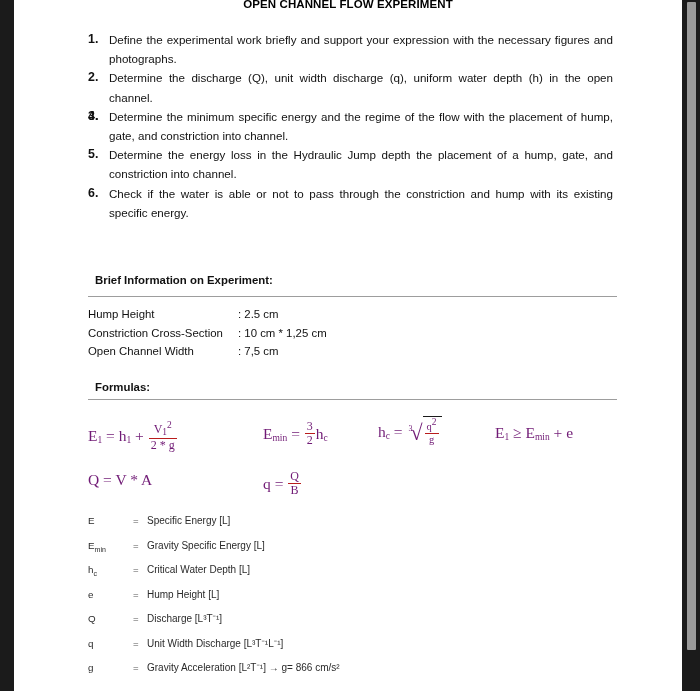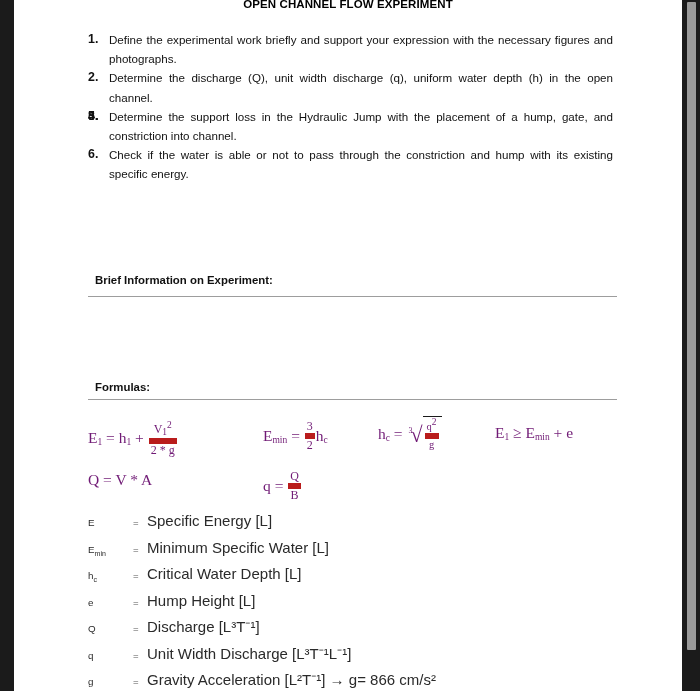--- a/index.html
+++ b/index.html
@@ -139,21 +139,21 @@
   .frac {
     display: inline-block;
     vertical-align: middle;
     text-align: center;
     font-size: 10.5px;
     line-height: 1.12;
     margin: 0 1px;
     position: relative;
     top: -1px;
   }
-  .frac .top { display: block; padding: 0 2px; border-bottom: 6px solid #b91c1c; }
+  .frac .top { display: block; padding: 0 2px; border-bottom: 1px solid #b91c1c; }
   .frac .bot { display: block; padding: 0 2px; }
   .frac.big { font-size: 12px; }
   .rad {
     display: inline-block;
     vertical-align: middle;
     position: relative;
     white-space: nowrap;
   }
   .rad .idx {
     font-size: 8px;
@@ -181,21 +181,21 @@
     left: 74px;
     top: 511px;
     font-size: 9.6px;
     line-height: 20.6px;
     color: #2a2a2a;
     border-collapse: collapse;
   }
   .defs td { padding: 0; vertical-align: baseline; white-space: nowrap; }
   .defs td.sym { width: 45px; font-size: 9.8px; }
   .defs td.eq  { width: 14px; color: #555; }
-  .defs td.txt { font-size: 15px; }
+  .defs td.txt { font-size: 10px; }
   .defs sub { font-size: 7px; }
 </style>
 </head>
 <body>
 
 <div class="viewer">
 
   <div class="page">
     <div class="page-inner">
 
@@ -208,34 +208,51 @@
         </li>
         <li>
           <span class="num">2.</span>
           <span>Determine the discharge (Q), unit width discharge (q), uniform water depth (h) in the open channel.</span>
         </li>
         <li>
           <span class="num">3.</span>
         </li>
         <li>
           <span class="num">4.</span>
+          <span>Determine the minimum specific energy and the regime of the flow with the placement of hump, gate, and constriction into channel.</span>
         </li>
         <li>
           <span class="num">5.</span>
-          <span>Determine the support loss in the Hydraulic Jump with the placement of a hump, gate, and constriction into channel.</span>
+          <span>Determine the energy loss in the Hydraulic Jump depth the placement of a hump, gate, and constriction into channel.</span>
         </li>
         <li>
           <span class="num">6.</span>
           <span>Check if the water is able or not to pass through the constriction and hump with its existing specific energy.</span>
         </li>
       </ol>
 
       <div class="section-head" style="top:274px;">Brief Information on Experiment:</div>
       <div class="rule" style="top:296px;"></div>
 
+      <table class="info-table">
+        <tbody>
+            <tr>
+          <td class="label">Hump Height</td>
+          <td class="value">: 2.5 cm</td>
+        </tr>
+        <tr>
+          <td class="label">Constriction Cross-Section</td>
+          <td class="value">: 10 cm * 1,25 cm</td>
+        </tr>
+        <tr>
+          <td class="label">Open Channel Width</td>
+          <td class="value">: 7,5 cm</td>
+        </tr>
+      </tbody>
+        </table>
 
       <div class="section-head" style="top:381px;">Formulas:</div>
       <div class="rule" style="top:399px;"></div>
 
       <div class="formula-row" style="top:418px; height:40px;">
 
         <div class="fm" style="left:0px; top:3px;">
           <span>E</span><sub>1</sub>
           <span>=</span>
           <span>h</span><sub>1</sub>
@@ -288,21 +305,21 @@
       <table class="defs">
         <tbody>
             <tr>
           <td class="sym"><span>E</span><sub></sub></td>
           <td class="eq">=</td>
           <td class="txt">Specific Energy [L]</td>
         </tr>
         <tr>
           <td class="sym"><span>E</span><sub>min</sub></td>
           <td class="eq">=</td>
-          <td class="txt">Minimum Specific Water [L]</td>
+          <td class="txt">Gravity Specific Energy [L]</td>
         </tr>
         <tr>
           <td class="sym"><span>h</span><sub>c</sub></td>
           <td class="eq">=</td>
           <td class="txt">Critical Water Depth [L]</td>
         </tr>
         <tr>
           <td class="sym"><span>e</span><sub></sub></td>
           <td class="eq">=</td>
           <td class="txt">Hump Height [L]</td>

